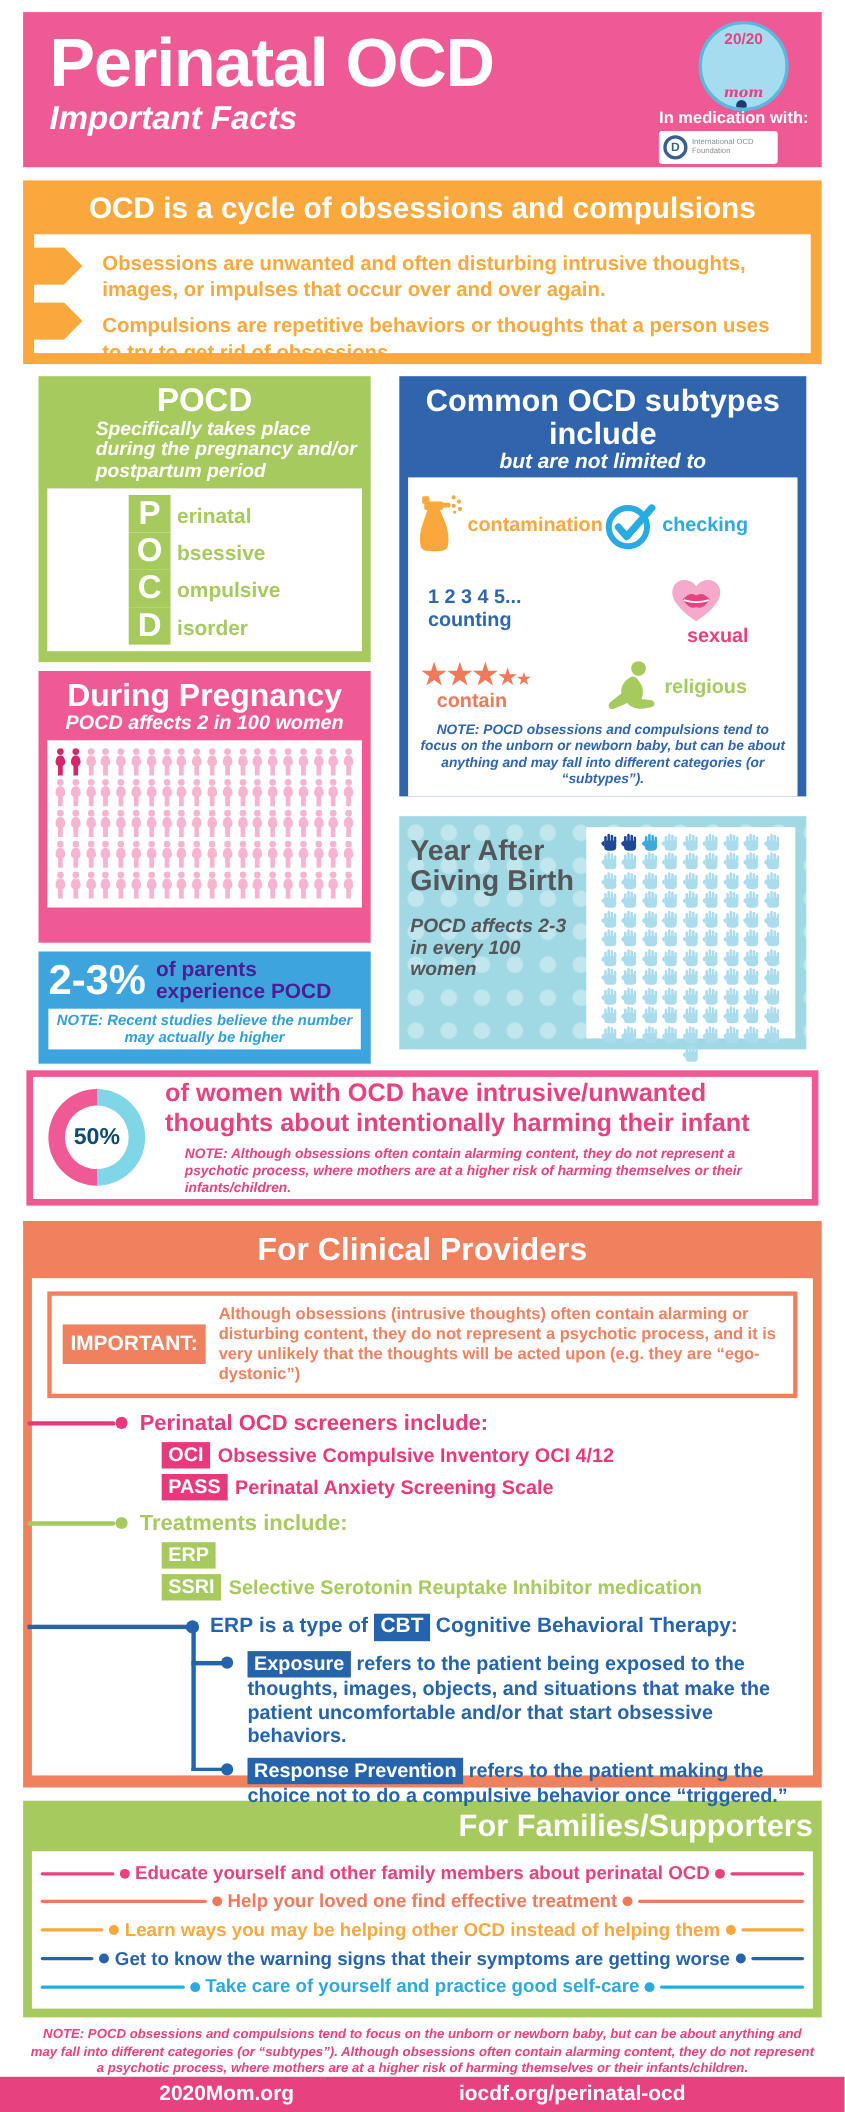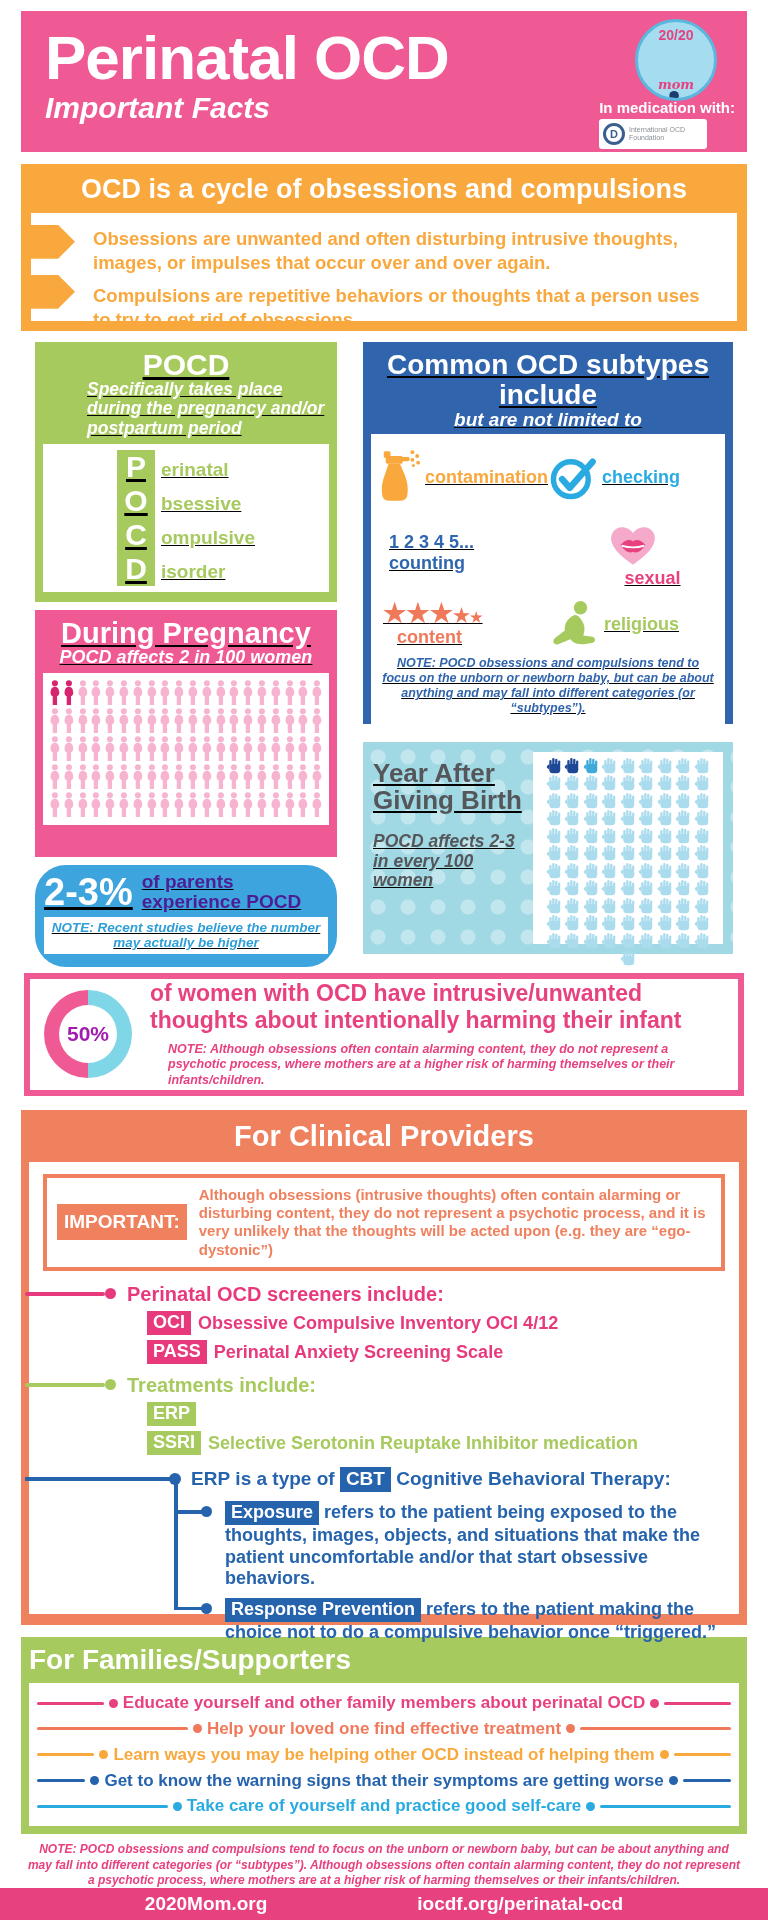--- a/index.html
+++ b/index.html
@@ -22,40 +22,40 @@
   
   .cycle { margin:12px 21px 0; height:168px; background:#F9A83D; padding:6px 10px 10px; }
   .cycle h2 { color:#fff; text-align:center; font-size:27px; font-weight:800; margin:4px 0 8px; }
   .cycle-box { background:#fff; position:relative; padding:14px 16px 12px 62px; height:108px; }
   .cycle-box p { color:#F9A83D; font-size:18.5px; font-weight:700; line-height:1.3; }
   .cycle-box p + p { margin-top:9px; }
   .cyc-arrow { position:absolute; left:-6px; width:50px; height:34px; background:#F9A83D; clip-path:polygon(0 0,66% 0,100% 50%,66% 100%,0 100%); }
   .a1 { top:12px; } .a2 { top:62px; }
 
   
-  .row { margin:11px 35px 0; height:625px; display:flex; gap:26px;text-decoration:underline; }
+  .row { margin:11px 35px 0; height:625px; display:flex; gap:26px; }
   .colL { width:302px; } .colR { width:370px; }
 
   .pocd { height:260px; background:#A7CA5F; padding:8px; }
   .pocd h2 { color:#fff; font-size:30px; font-weight:800; text-align:center; line-height:1; }
   .pocd .sub { color:#fff; font-size:17.5px; font-style:italic; font-weight:600; text-align:left; line-height:1.12;margin-left:44px; }
   .pocd-box { background:#fff; margin-top:5px; height:148px; display:flex; align-items:center; justify-content:center; }
   .acr-row { display:flex; align-items:flex-end; }
   .acr-letter { background:#A7CA5F; color:#fff; width:38px; text-align:center; font-size:30px; font-weight:800; line-height:34px; display:block; }
   .acr-word { color:#A7CA5F; font-size:19px; font-weight:800; padding:0 0 3px 6px; }
 
   .preg { margin-top:8px; height:247px; background:#EF5A94; padding:8px; }
   .preg h2 { color:#fff; font-size:29px; font-weight:800; text-align:center; line-height:1.05; }
   .preg .sub { color:#fff; font-size:18px; font-style:italic; font-weight:600; text-align:center; line-height:1.1; }
   .preg-box { background:#fff; margin-top:5px; height:152px; padding:7px 4px; display:flex; flex-wrap:wrap; justify-content:center; align-content:space-between; }
   .preg-box .person { width:13.8px; height:26px; color:#F7B4D1; }
   .preg-box .person svg { width:100%; height:100%; }
   .preg-box .person.hl { color:#D6246E; }
 
-  .parents { margin-top:8px; height:102px; background:#3DA4DE; padding:7px 9px;border-radius:31px; }
+  .parents { margin-top:8px; height:102px; background:#3DA4DE; padding:7px 9px; }
   .parents .toprow { display:flex; align-items:center; gap:9px; }
   .parents .stat { color:#fff; font-size:38px; font-weight:800; line-height:1; }
   .parents .lbl { color:#4c1d95; font-size:19px; font-weight:700; line-height:1.05; }
   .parents .note { background:#fff; margin-top:5px; padding:3px 4px; color:#2F9FD9; font-size:13.5px; font-style:italic; font-weight:700; text-align:center; line-height:1.15; }
 
   .subtypes { height:382px; background:#3064AC; padding:8px; }
   .subtypes h2 { color:#fff; font-size:28px; font-weight:800; text-align:center; line-height:1.08; }
   .subtypes .sub { color:#fff; font-size:19px; font-style:italic; font-weight:600; text-align:center; line-height:1; }
   .sub-box { background:#fff; margin-top:5px; height:290px; padding:8px 8px 4px; display:flex; flex-direction:column; }
   .sub-grid { display:grid; grid-template-columns:1fr 1fr; row-gap:0; flex:1; }
@@ -69,21 +69,21 @@
   .ya-left { width:152px; padding-top:8px; }
   .ya-left h2 { color:#55565A; font-size:26px; font-weight:800; line-height:1.05; }
   .ya-left .sub { color:#55565A; font-size:17.5px; font-style:italic; font-weight:600; margin-top:18px; line-height:1.1; }
   .ya-box { background:#fff; flex:1; padding:5px 6px; display:flex; flex-wrap:wrap; justify-content:center; align-content:space-between; }
   .ya-box .hand { width:18.5px; height:17.5px; }
   .ya-box .hand svg { width:100%; height:100%; }
 
   
   .harm { margin:6px 24px 0; height:123px; border:6px solid #EF5A94; background:#fff; display:flex; align-items:center; gap:18px; padding:8px 14px; }
   .donut { width:88px; height:88px; flex:none; border-radius:50%; background:conic-gradient(#7FD6E6 0 50%, #EF5A94 0 100%); display:flex; align-items:center; justify-content:center; }
-  .donut-in { width:58px; height:58px; border-radius:50%; background:#fff; display:flex; align-items:center; justify-content:center; color:#a21caf; font-size:21px; font-weight:800; }
+  .donut-in { width:58px; height:58px; border-radius:50%; background:#fff; display:flex; align-items:center; justify-content:center; color:#0c4a6e; font-size:21px; font-weight:800; }
   .harm-txt h3 { color:#E8417F; font-size:23px; font-weight:800; line-height:1.18; }
   .harm-txt .note { color:#E8417F; font-size:12.5px; font-style:italic; font-weight:600; margin-top:7px; line-height:1.25; padding-left:18px; }
 
   
   .clinical { margin:14px 21px 0; height:520px; background:#F0815F; padding:0 8px 8px; }
   .clinical > h2 { color:#fff; text-align:center; font-size:29px; font-weight:800; line-height:52px; height:52px; }
   .clin-white { background:#fff; height:452px; padding:12px 14px; position:relative; }
   .important { border:4px solid #F0815F; display:flex; align-items:center; gap:12px; padding:8px 10px; }
   .important .tag { background:#F0815F; color:#fff; font-size:19px; font-weight:800; padding:7px 7px; white-space:nowrap; flex:none; }
   .important .txt { color:#F0815F; font-size:15px; font-weight:700; line-height:1.22; }
@@ -102,21 +102,21 @@
   .erp-row b { font-weight:800; }
   .erp-row::before { content:""; position:absolute; left:-18px; top:10px; height:4px; width:148px; background:#2563AD; }
   .erp-row::after { content:""; position:absolute; left:126px; top:6px; width:12px; height:12px; border-radius:50%; background:#2563AD; }
   .sub-bullet { margin-top:9px; padding-left:182px; font-size:18px; font-weight:700; color:#2563AD; line-height:1.18; max-width:700px; position:relative; }
   .sub-bullet .elb { position:absolute; left:131px; top:9px; width:32px; height:3.5px; background:#2563AD; }
   .sub-bullet .elb::after { content:""; position:absolute; right:-6px; top:-4px; width:11px; height:11px; border-radius:50%; background:#2563AD; }
   .vline { position:absolute; left:131px; top:14px; width:3.5px; background:#2563AD; }
 
   
   .families { margin:12px 21px 0; height:197px; background:#A7CA5F; padding:0 8px 8px; }
-  .families > h2 { color:#fff; text-align:left; font-size:28px; font-weight:800; line-height:46px; height:46px; }
+  .families > h2 { color:#fff; text-align:right; font-size:28px; font-weight:800; line-height:46px; height:46px; }
   .fam-box { background:#fff; height:143px; display:flex; flex-direction:column; justify-content:space-evenly; padding:4px 8px; }
   .fam-row { display:flex; align-items:center; font-size:17px; font-weight:700; }
   .fam-row .bl { flex:1; height:3px; border-radius:2px; }
   .fam-row .bdot { width:9px; height:9px; border-radius:50%; margin:0 5px; flex:none; }
   .fam-row .ftxt { white-space:nowrap; }
 
   .foot-note { margin:8px 26px 0; color:#E8417F; font-size:12px; font-style:italic; font-weight:600; text-align:center; line-height:1.28; }
   .footer { margin-top:auto; height:32px; background:#E8417F; display:flex; align-items:center; justify-content:center; gap:150px; color:#fff; font-size:19px; font-weight:700; }
 </style>
 </head>
@@ -835,21 +835,21 @@
             <div class="sub-item col" style="align-items: center; color: rgb(232, 65, 127);">
               <svg width="58" height="50" viewBox="0 0 56 48">
                 <path d="M28 45 C10 33 3 22 9 13 c4.5-6.5 15-5 19 1.5 C32 8 42.5 6.5 47 13 c6 9-1 20-19 32 z" fill="#F5AACB"></path>
                 <path d="M16 26 q6.5-7.5 12-3.5 q5.5-4 12 3.5 q-6.5 9.5-12 6.5 q-5.5 3-12-6.5 z" fill="currentColor"></path>
                 <path d="M17 26.5 q11 3.5 22 0" stroke="#fff" stroke-width="1.6" fill="none"></path>
               </svg>
               <span style="margin-left:40px">sexual</span>
             </div>
             <div class="sub-item col" style="padding-left: 4px; color: rgb(240, 121, 91);">
               <span class="stars" id="stars-row"><span style="font-size: 26px;">★</span><span style="font-size: 26px;">★</span><span style="font-size: 26px;">★</span><span style="font-size: 19px;">★</span><span style="font-size: 14px;">★</span></span>
-              <span style="margin-left:14px">content</span>
+              <span style="margin-left:14px">contain</span>
             </div>
             <div class="sub-item" style="color: rgb(167, 202, 95);">
               <svg width="52" height="48" viewBox="0 0 48 44">
                 <g fill="currentColor">
                   <circle cx="30" cy="7" r="6.2"></circle>
                   <path d="M24 14 c-6 3-9 8-8.5 14 l-9 7 c-3.5 3 -0.5 7.5 3.5 5.5 l10.5-4.5 c3 4 9 5.5 14 4.5 l6-1 c4.5-1 3.5-6-1-6 l-7-1 c2-5 1.5-10-1.5-14 c-2-3-4-5.5-7-4.5 z"></path>
                 </g>
               </svg>
               <span>religious</span>
             </div>

